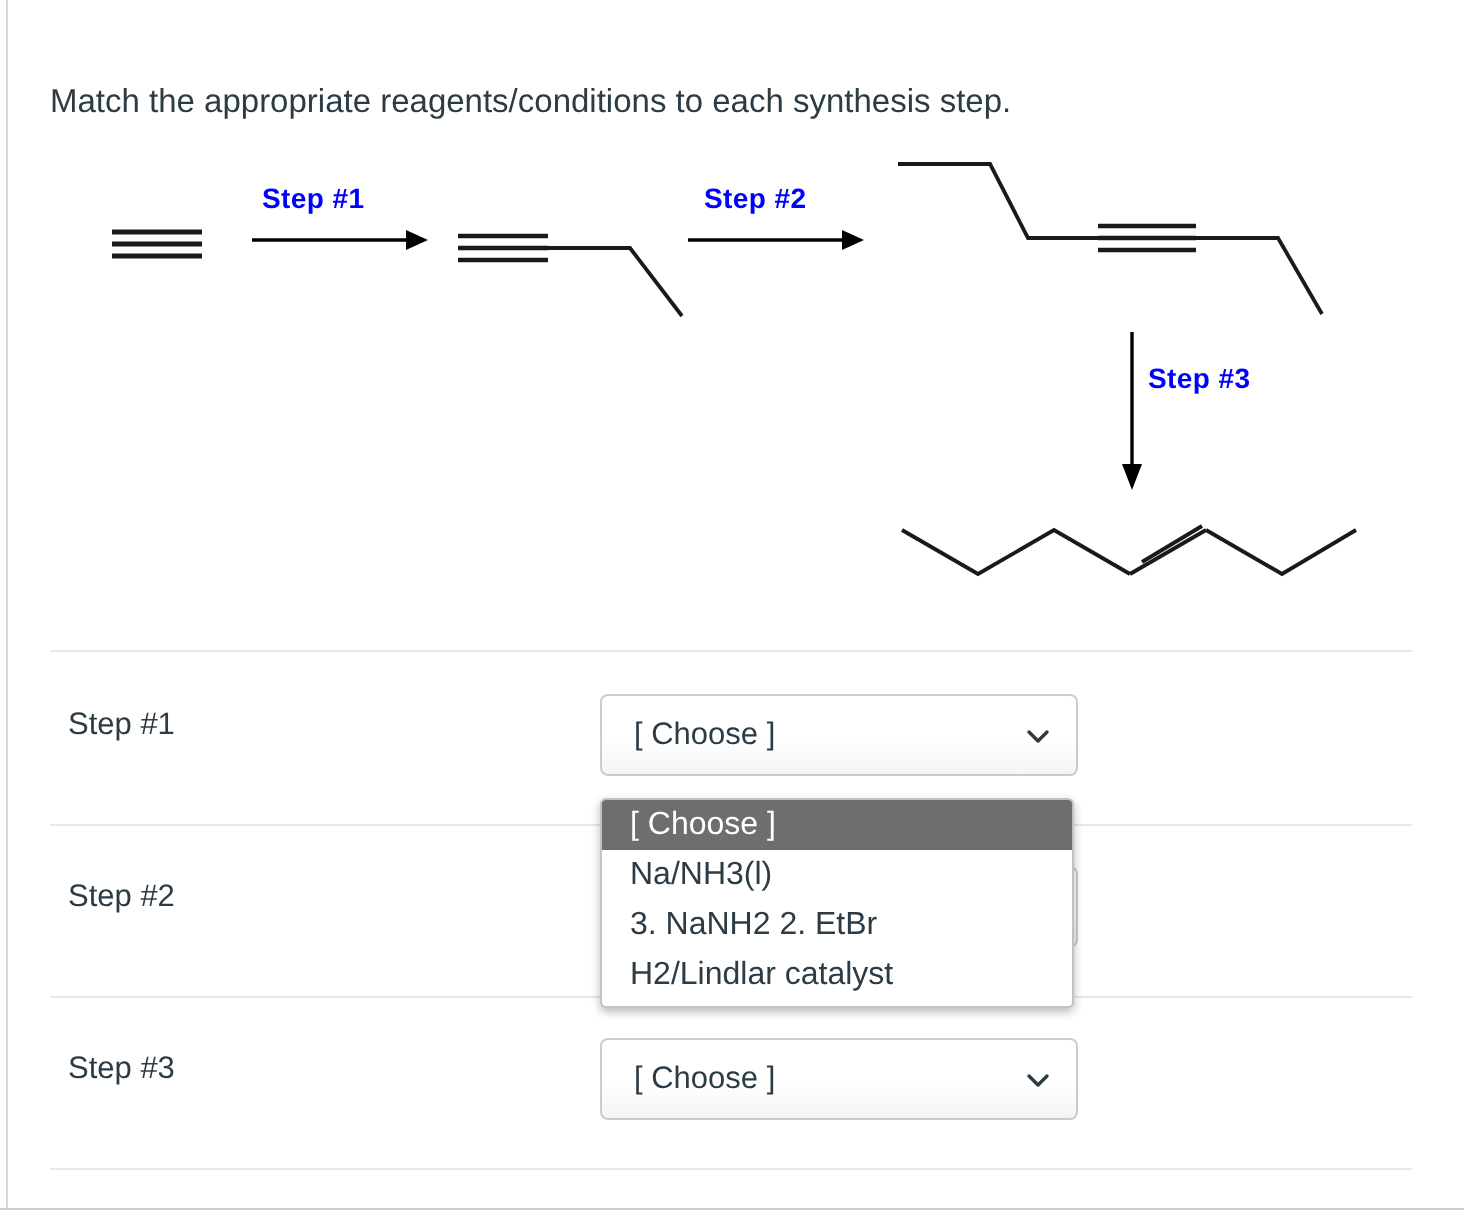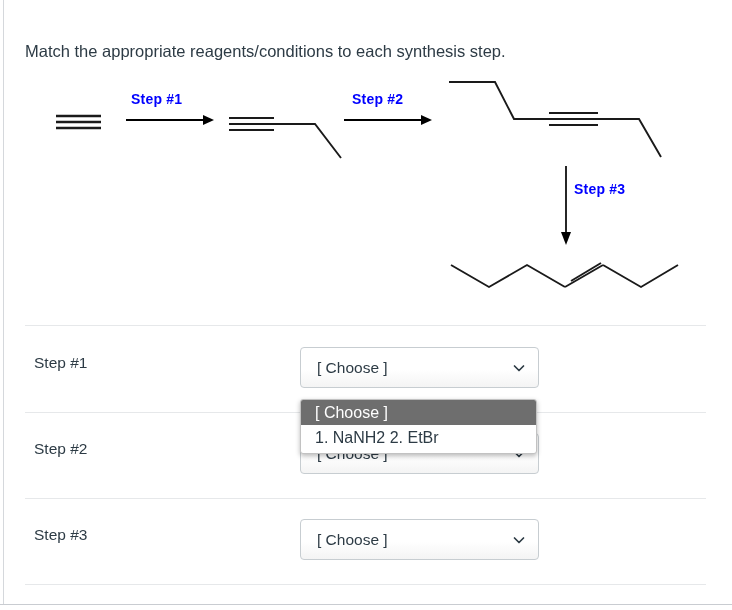--- a/index.html
+++ b/index.html
@@ -258,14 +258,16 @@
     <span class="chevron">
       <svg viewBox="0 0 12 12" width="12" height="12" xmlns="http://www.w3.org/2000/svg">
         <path d="M1.5 4 L6 8.5 L10.5 4" stroke="#2d3b45" stroke-width="1.7" fill="none" stroke-linecap="round" stroke-linejoin="round"></path>
       </svg>
     </span>
   </div>
 </div>
 
 <ul id="dropdown-list">
   <li class="selected">[ Choose ]</li>
-  <li>1. NaNH2 2. EtBr</li>
+  <li>Na/NH3(l)</li>
+  <li>3. NaNH2 2. EtBr</li>
+  <li>H2/Lindlar catalyst</li>
 </ul>
 
 </body></html>

